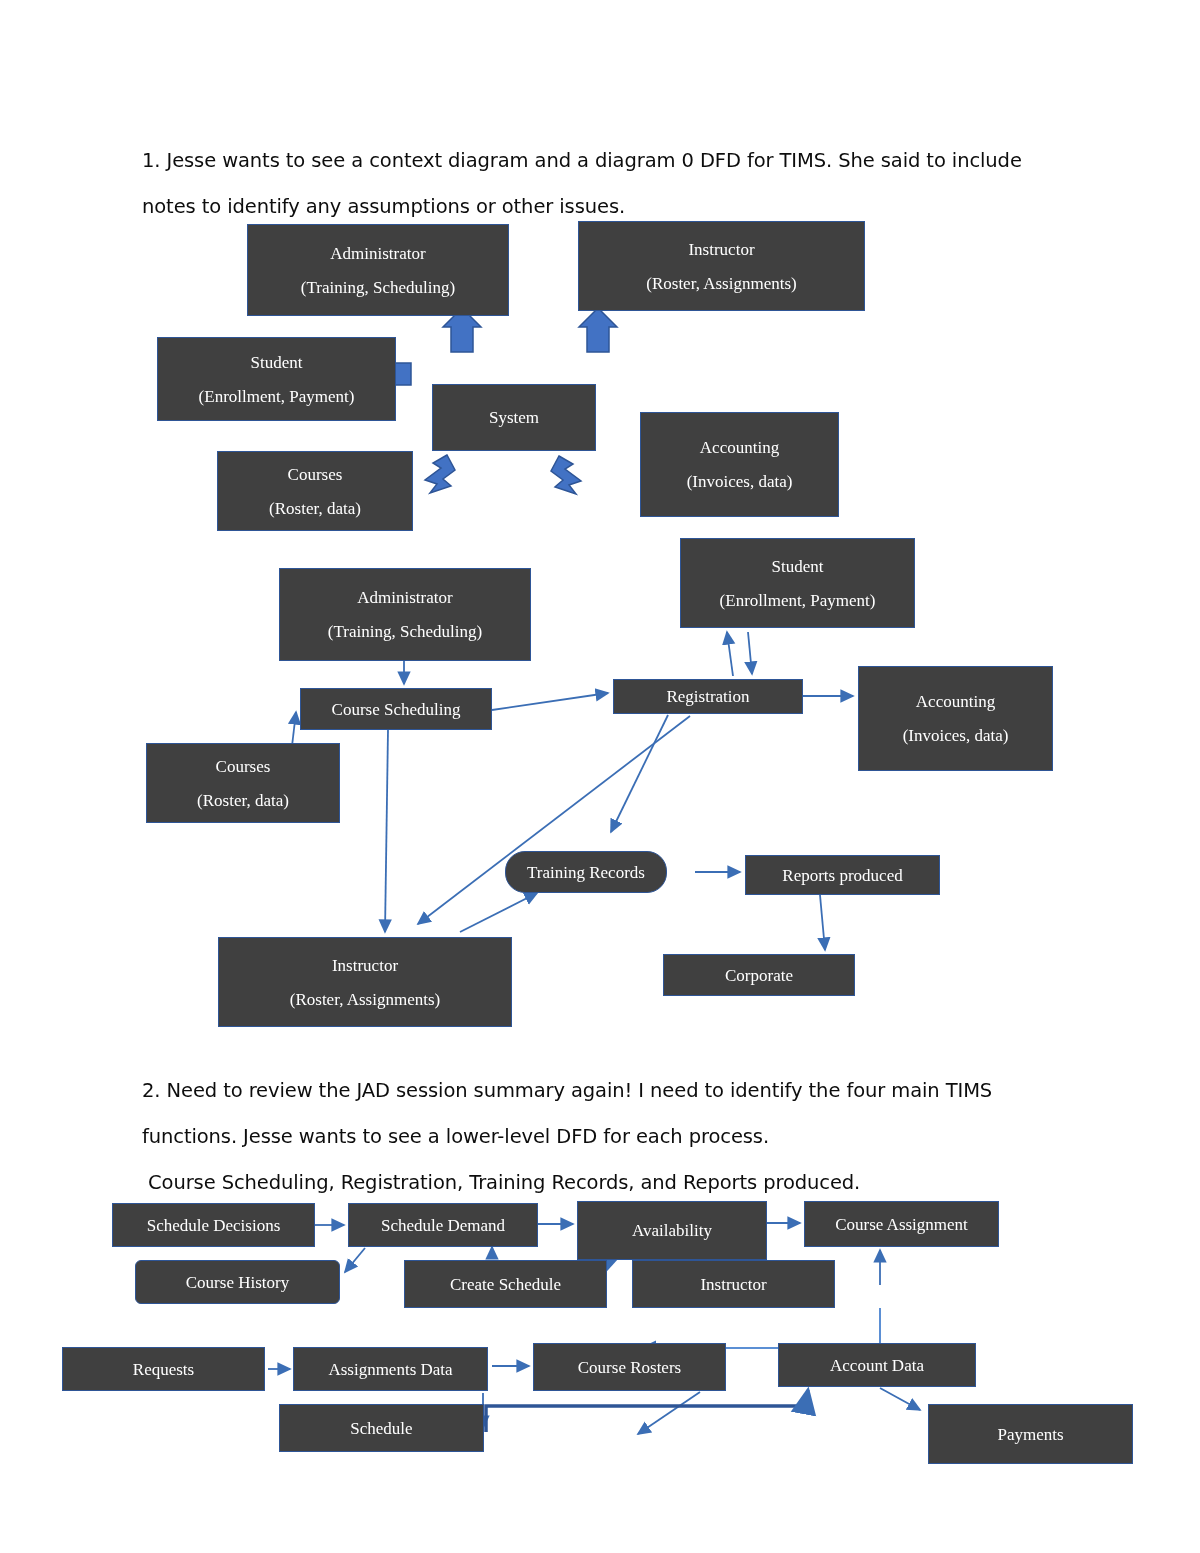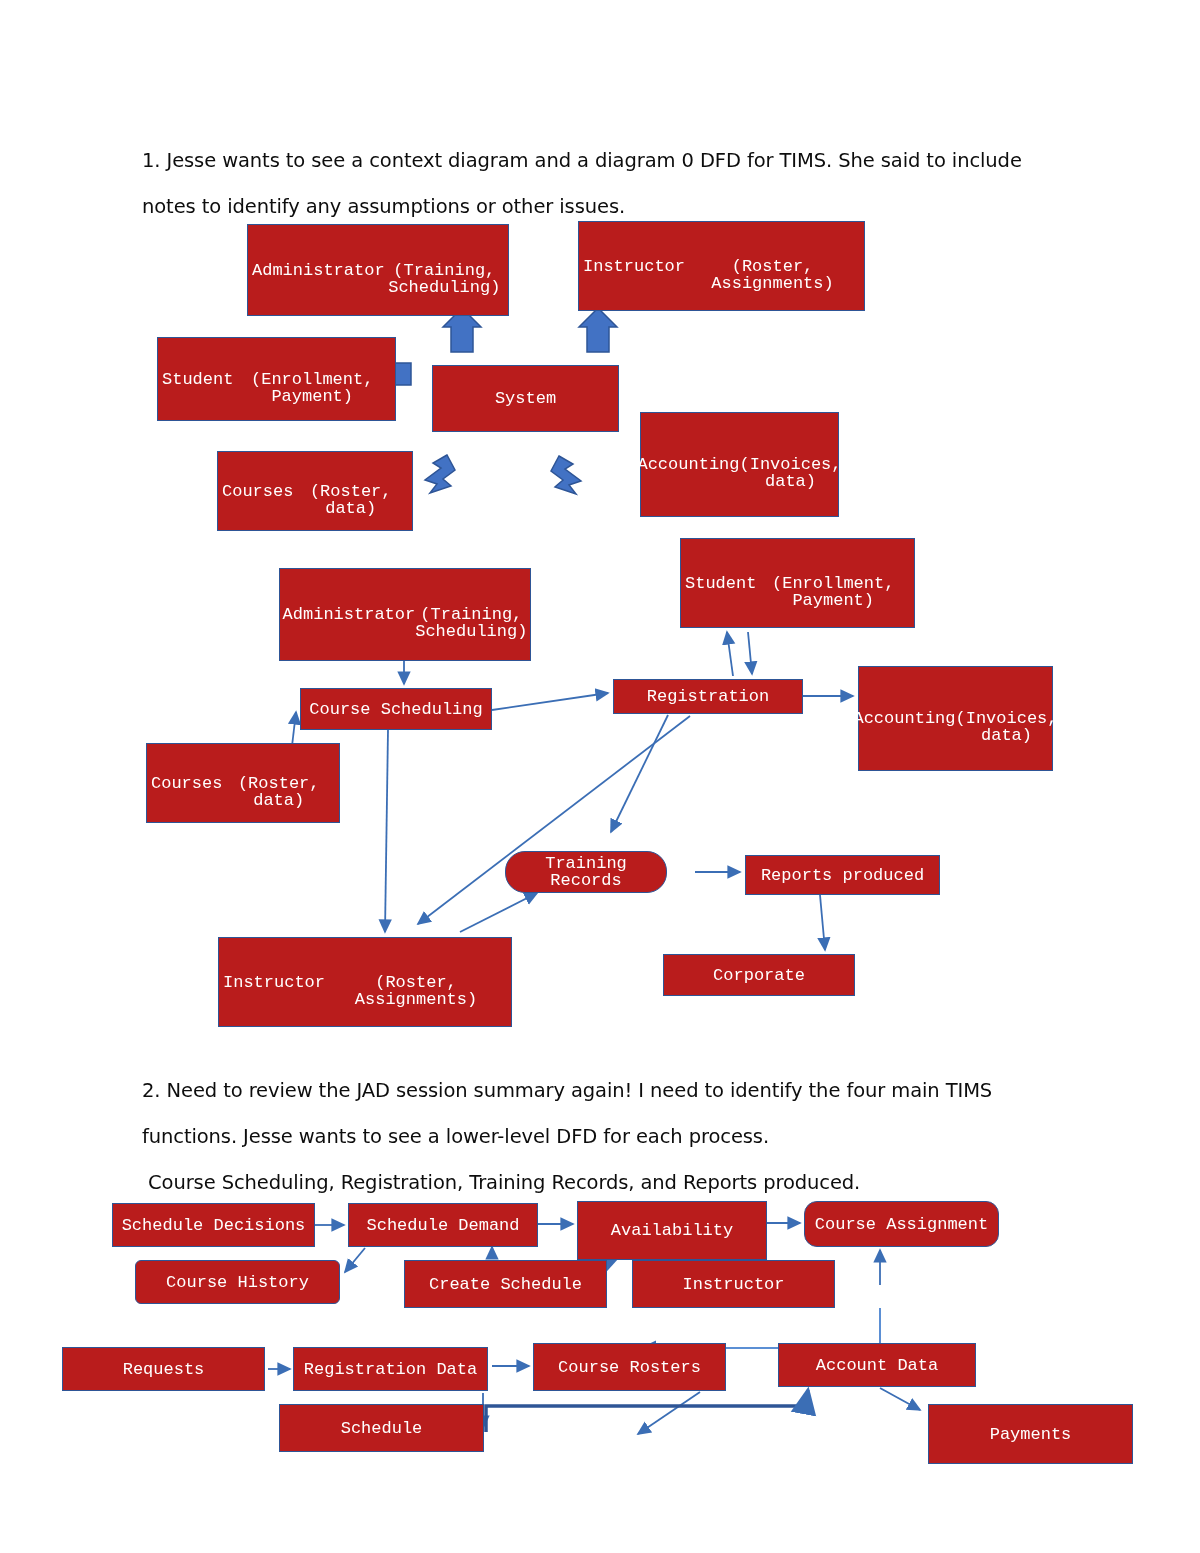--- a/index.html
+++ b/index.html
@@ -27,26 +27,26 @@
     line-height: 46px;
     color: #0d0d0d;
     letter-spacing: -0.1px;
     white-space: pre;
   }
 
   
   .node {
     position: absolute;
     box-sizing: border-box;
-    background: #b91c1c;
+    background: #404040;
     border: 1.5px solid #2E5596;
     color: #ffffff;
-    font-family: Liberation Mono, monospace;
+    font-family: Liberation Serif, serif;
     display: flex;
-    flex-direction: row;
+    flex-direction: column;
     align-items: center;
     justify-content: center;
     text-align: center;
     font-size: 17px;
     line-height: 1.0;
     padding: 2px 4px;
   }
   .node .l1 { display: block; }
   .node .l2 { display: block; margin-top: 17px; }
 
@@ -135,21 +135,21 @@
       <span class="l2">(Training, Scheduling)</span>
     </div>
     <div class="node" style="left:578px; top:221px; width:287px; height:90px;">
       <span class="l1">Instructor</span>
       <span class="l2">(Roster, Assignments)</span>
     </div>
     <div class="node" style="left:157px; top:337px; width:239px; height:84px;">
       <span class="l1">Student</span>
       <span class="l2">(Enrollment, Payment)</span>
     </div>
-    <div class="node one-line" style="left:432px; top:365px; width:187px; height:67px;">
+    <div class="node one-line" style="left:432px; top:384px; width:164px; height:67px;">
       <span class="l1">System</span>
 
     </div>
     <div class="node" style="left:217px; top:451px; width:196px; height:80px;">
       <span class="l1">Courses</span>
       <span class="l2">(Roster, data)</span>
     </div>
     <div class="node" style="left:640px; top:412px; width:199px; height:105px;">
       <span class="l1">Accounting</span>
       <span class="l2">(Invoices, data)</span>
@@ -205,42 +205,42 @@
 
     </div>
     <div class="node one-line" style="left:348px; top:1203px; width:190px; height:44px;">
       <span class="l1">Schedule Demand</span>
 
     </div>
     <div class="node one-line" style="left:577px; top:1201px; width:190px; height:59px;">
       <span class="l1">Availability</span>
 
     </div>
-    <div class="node one-line" style="left:804px; top:1201px; width:195px; height:46px;border-radius:13px;">
+    <div class="node one-line" style="left:804px; top:1201px; width:195px; height:46px;">
       <span class="l1">Course Assignment</span>
 
     </div>
     <div class="node one-line" style="left:135px; top:1260px; width:205px; height:44px;border-radius:6px;">
       <span class="l1">Course History</span>
 
     </div>
     <div class="node one-line" style="left:404px; top:1260px; width:203px; height:48px;">
       <span class="l1">Create Schedule</span>
 
     </div>
     <div class="node one-line" style="left:632px; top:1260px; width:203px; height:48px;">
       <span class="l1">Instructor</span>
 
     </div>
     <div class="node one-line" style="left:62px; top:1347px; width:203px; height:44px;">
       <span class="l1">Requests</span>
 
     </div>
     <div class="node one-line" style="left:293px; top:1347px; width:195px; height:44px;">
-      <span class="l1">Registration Data</span>
+      <span class="l1">Assignments Data</span>
 
     </div>
     <div class="node one-line" style="left:533px; top:1343px; width:193px; height:48px;">
       <span class="l1">Course Rosters</span>
 
     </div>
     <div class="node one-line" style="left:778px; top:1343px; width:198px; height:44px;">
       <span class="l1">Account Data</span>
 
     </div>

